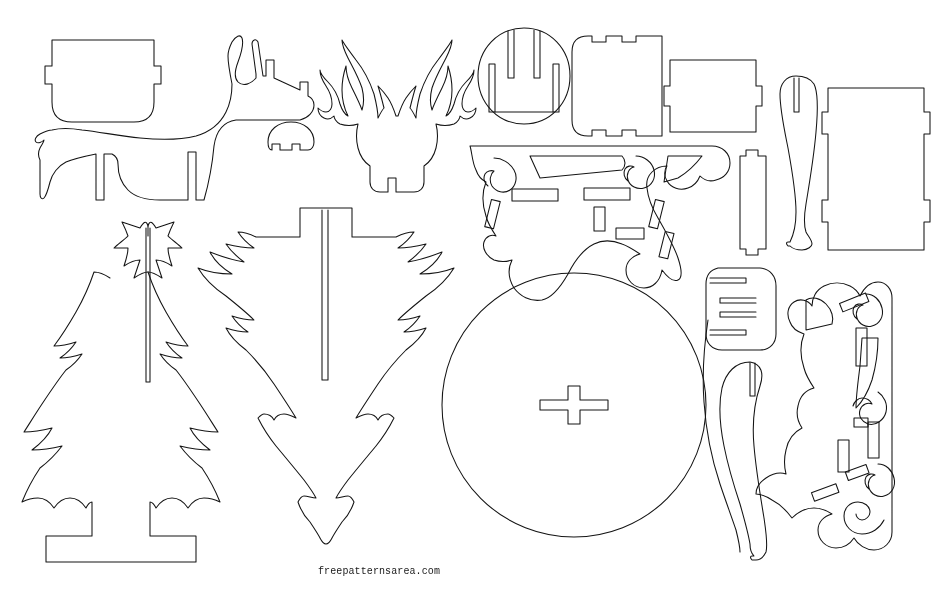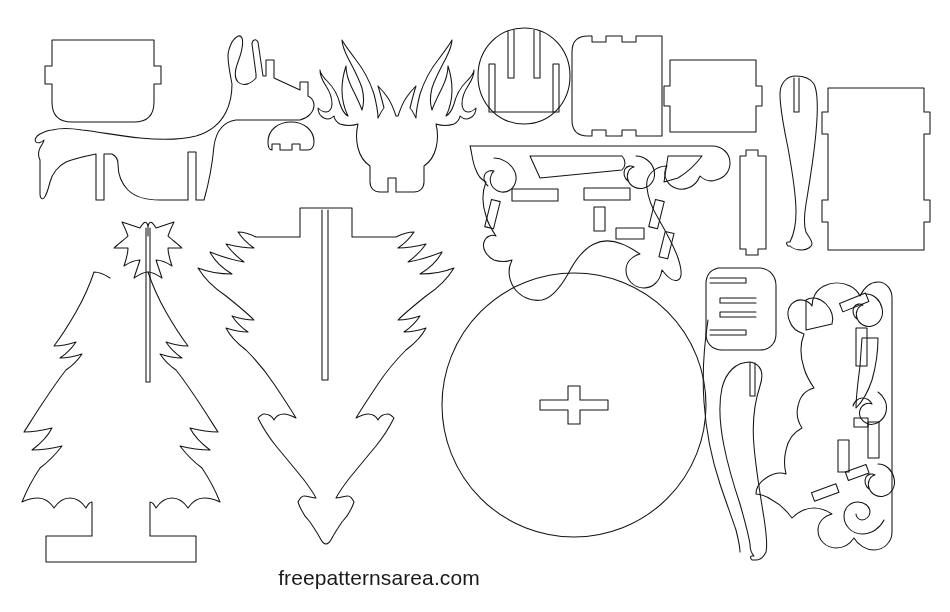--- a/index.html
+++ b/index.html
@@ -38,22 +38,22 @@
     stroke-linejoin: round;
     stroke-linecap: round;
     vector-effect: non-scaling-stroke;
   }
   #watermark {
     position: absolute;
     left: 0;
     top: 566px;
     width: 758px;
     text-align: center;
-    font-family: Liberation Sans, sans-serif;
-    font-size: 21px;
+    font-family: Liberation Mono, monospace;
+    font-size: 10px;
     letter-spacing: 0.1px;
     color: #1a1a1a;
     user-select: none;
   }
 </style>
 </head>
 <body>
 
 <div id="pattern-sheet" style="background: rgb(255, 255, 255);">
 

